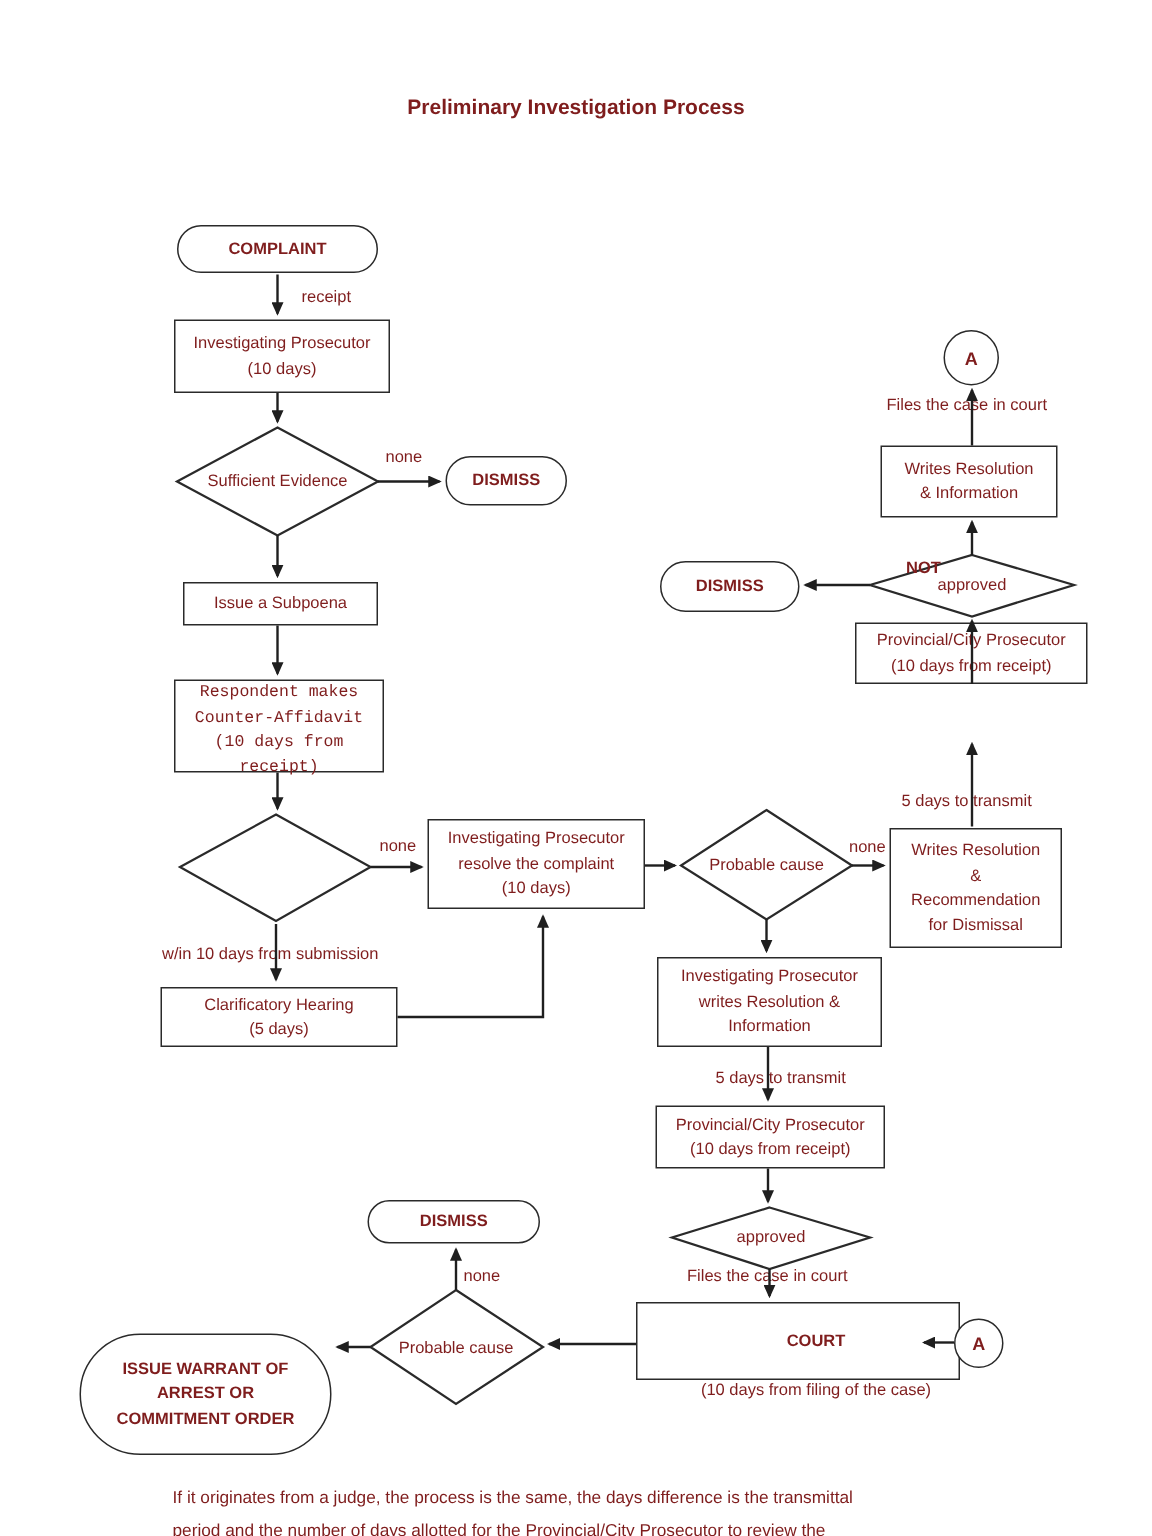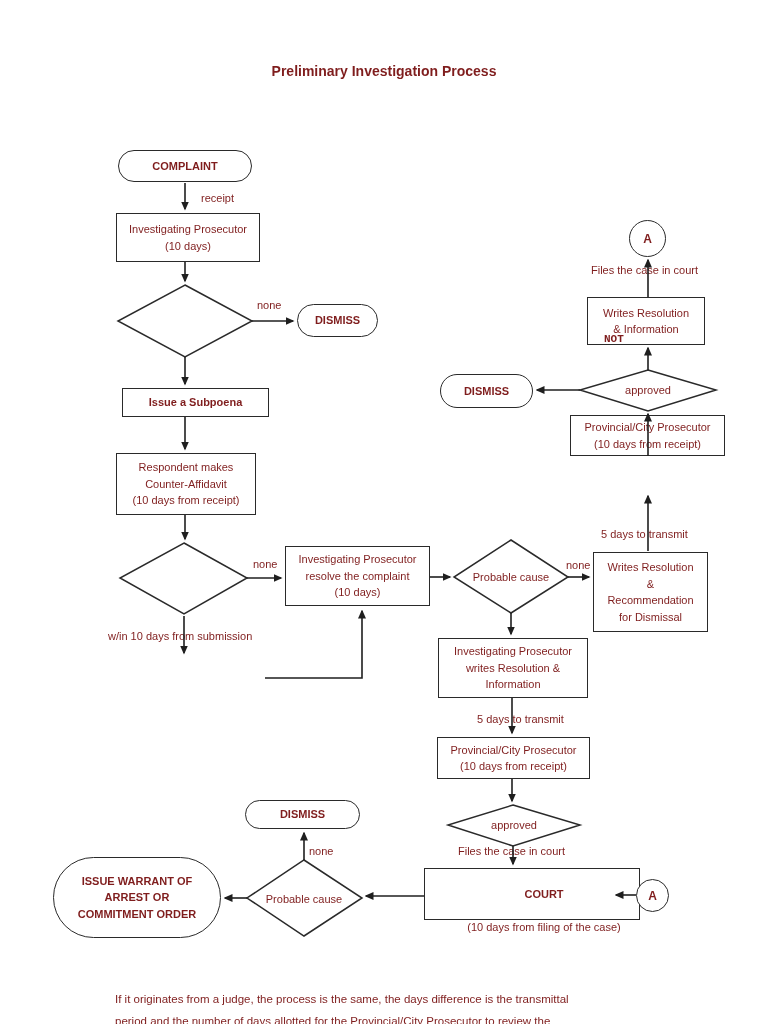--- a/index.html
+++ b/index.html
@@ -57,30 +57,34 @@
 
   <div class="node" style="left:116px;top:213px;width:144px;height:49px;">
     <span>Investigating Prosecutor
 (10 days)</span>
     </div>
 
   <div class="node stadium bold" style="left:297px;top:304px;width:81px;height:33px;">
     <span>DISMISS</span>
     </div>
 
-  <div class="node" style="left:122px;top:388px;width:147px;height:29px;font-weight:bold;">
+  <div class="node" style="left:122px;top:388px;width:130px;height:29px;">
     <span>Issue a Subpoena</span>
     </div>
 
-  <div class="node" style="left:116px;top:453px;width:140px;height:62px;">
+  <div class="node" style="left:116px;top:453px;width:140px;height:62px;font-family:Liberation Mono, monospace;">
     <span>Respondent makes
 Counter-Affidavit
 (10 days from receipt)</span>
     </div>
 
+  <div class="node" style="left:107px;top:658px;width:158px;height:40px;">
+    <span>Clarificatory Hearing
+(5 days)</span>
+    </div>
 
   <div class="node" style="left:285px;top:546px;width:145px;height:60px;">
     <span>Investigating Prosecutor
 resolve the complaint
 (10 days)</span>
     </div>
 
   <div class="node" style="left:593px;top:552px;width:115px;height:80px;">
     <span>Writes Resolution
 &amp;
@@ -125,26 +129,30 @@
     </div>
 
   <div class="node circle" style="left:636px;top:879px;width:33px;height:33px;">
     <span>A</span>
     </div>
 
   <div class="node stadium bold" style="left:245px;top:800px;width:115px;height:29px;">
     <span>DISMISS</span>
     </div>
 
-  <div class="node bigstadium bold" style="left:53px;top:857px;width:168px;height:81px;">
+  <div class="node bigstadium bold" style="left:53px;top:889px;width:168px;height:81px;">
     <span>ISSUE WARRANT OF
 ARREST OR
 COMMITMENT ORDER</span>
     </div>
 
+  <div class="dtext" style="left:118px;top:299px;width:134px;height:44px;">
+    <span>Sufficient
+Evidence</span>
+    </div>
   <div class="dtext" style="left:451px;top:554px;width:120px;height:46px;">
     <span>Probable
 cause</span>
     </div>
   <div class="dtext" style="left:580px;top:382px;width:136px;height:16px;">
     <span>approved</span>
     </div>
   <div class="dtext" style="left:448px;top:817px;width:132px;height:16px;">
     <span>approved</span>
     </div>
@@ -156,21 +164,21 @@
   <div class="lbl" style="left:201px;top:192px;">receipt</div>
   <div class="lbl" style="left:257px;top:299px;">none</div>
   <div class="lbl" style="left:253px;top:558px;">none</div>
   <div class="lbl" style="left:566px;top:559px;">none</div>
   <div class="lbl" style="left:309px;top:845px;">none</div>
   <div class="lbl" style="left:108px;top:630px;">w/in 10 days from submission</div>
   <div class="lbl" style="left:601px;top:528px;">5 days to transmit</div>
   <div class="lbl" style="left:477px;top:713px;">5 days to transmit</div>
   <div class="lbl" style="left:591px;top:264px;">Files the case in court</div>
   <div class="lbl" style="left:458px;top:845px;">Files the case in court</div>
-  <div class="lbl bold" style="left:604px;top:333px;font-family:Liberation Mono, monospace;">NOT</div>
+  <div class="lbl bold" style="left:604px;top:373px;">NOT</div>
 
   <div class="footer" style="left:115px;top:993px;">If it originates from a judge, the process is the same, the days difference is the transmittal</div>
   <div class="footer" style="left:115px;top:1015px;">period and the number of days allotted for the Provincial/City Prosecutor to review the</div>
 
   <svg class="layer" width="768" height="1024" viewBox="0 0 768 1024" style="z-index:4;">
     <defs>
       <marker id="arw" markerUnits="userSpaceOnUse" markerWidth="9" markerHeight="8" refX="7.5" refY="4" orient="auto">
         <polygon points="0,0 9,4 0,8" fill="#1f1f1f"></polygon>
       </marker>
     </defs>

